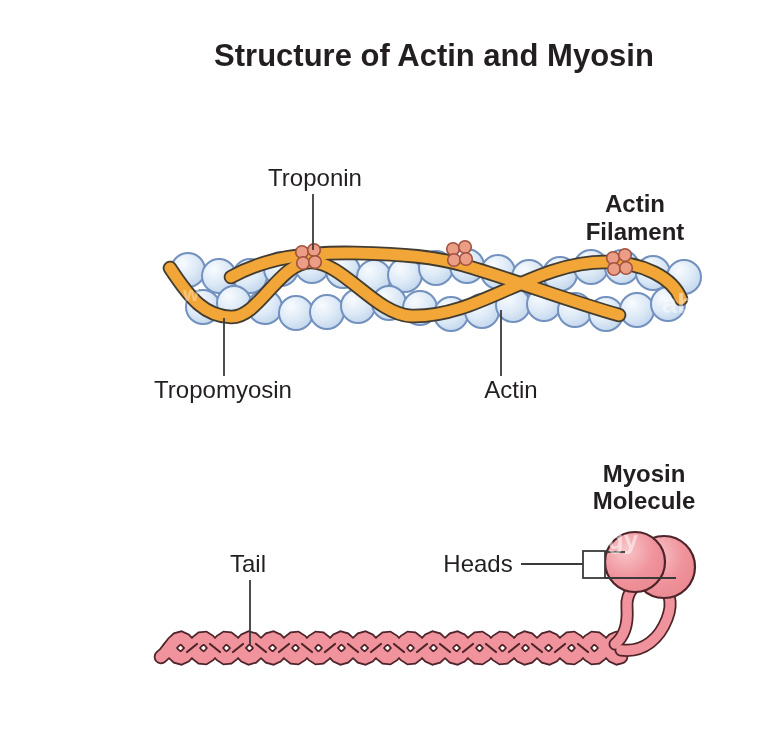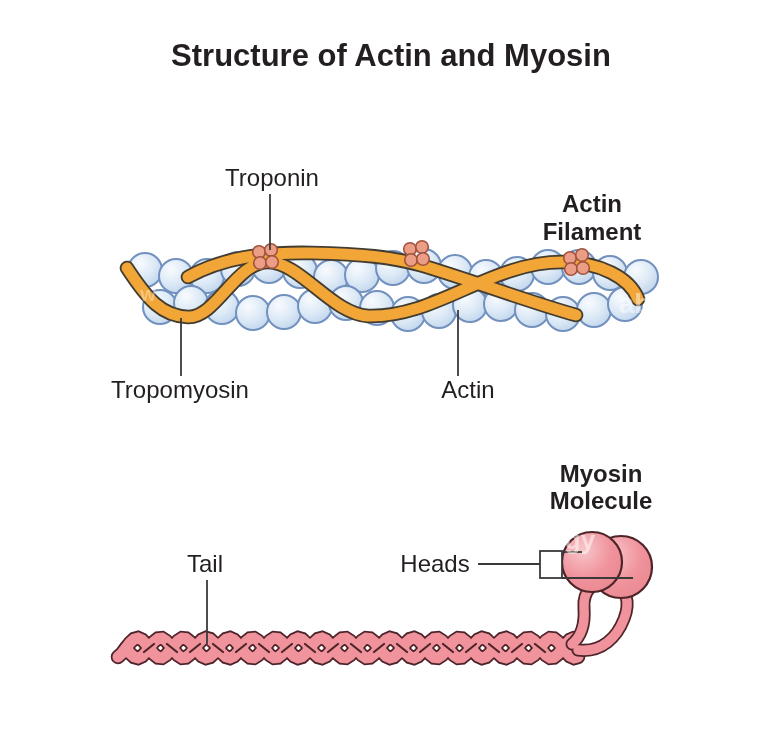--- a/index.html
+++ b/index.html
@@ -1,16 +1,16 @@
 <!DOCTYPE html>
 <html style="--background: #ffffff; --text: #231f20; --leader: #3a3a3a; --actin_hi: #f8fbfe; --actin_mid: #dce9f6; --actin_lo: #bed3eb; --actin_stroke: #7291bf; --tropomyosin: #f1a637; --tropomyosin_outline: #433d31; --troponin_fill: #eb9e85; --troponin_stroke: #a0523e; --myosin_hi: #f7c7ca; --myosin_fill: #f0939c; --myosin_lo: #e9868f; --myosin_stroke: #4e2429; --watermark: #ffffff;"><head>
 <meta charset="utf-8">
 <style>
   html,body{margin:0;padding:0;background:#ffffff;}
-  .stage{width:652px;height:754px;background:var(--background,#fff);position:relative;}
+  .stage{width:652px;height:754px;background:var(--background,#fff);position:relative;padding-left:43px;}
   svg{display:block;}
   text{font-family:"Liberation Sans","DejaVu Sans",sans-serif;fill:var(--text,#231f20);text-anchor:middle;}
   .title{font-size:31px;font-weight:bold;}
   .lbl{font-size:24px;}
   .lbl-b{font-size:24px;font-weight:bold;}
   .leader{stroke:var(--leader,#3a3a3a);stroke-width:1.8;fill:none;}
   .sp{fill:url(#gA);stroke:var(--actin_stroke,#7291bf);stroke-width:2;}
   .s0{stop-color:var(--actin_hi,#f8fbfe);}
   .s1{stop-color:var(--actin_mid,#dce9f6);}
   .s2{stop-color:var(--actin_lo,#bed3eb);}

